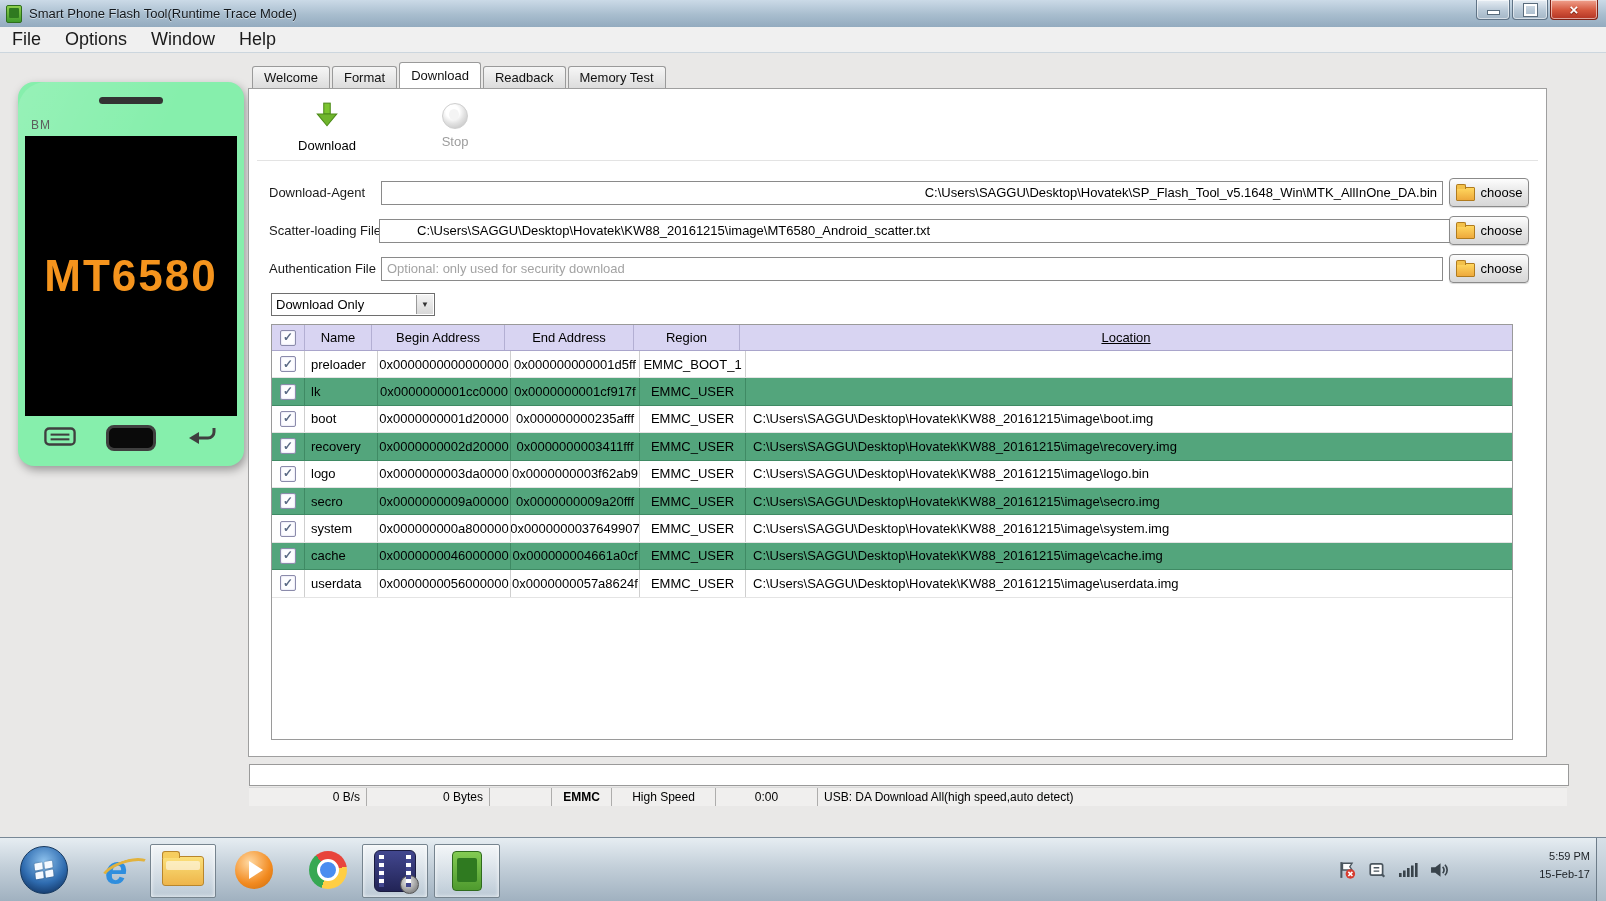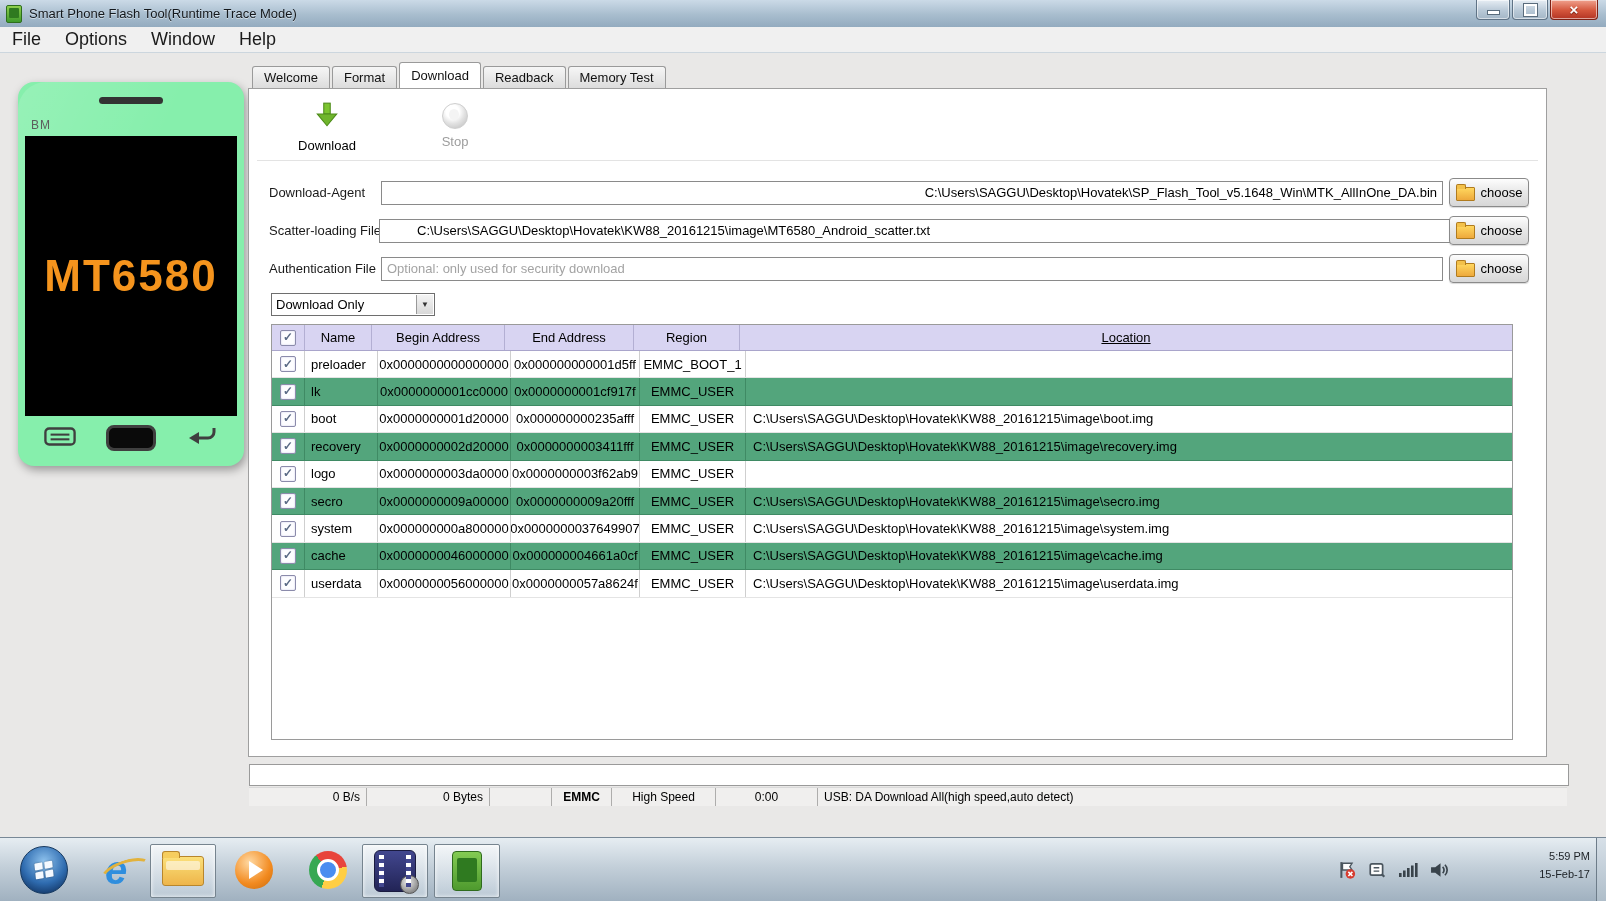--- a/index.html
+++ b/index.html
@@ -338,20 +338,21 @@
           <div class="trow">
             <div class="tc c-cb">
               <span class="cb">
                 <span class="tick">✓</span>
               </span>
             </div>
             <div class="tc c-name">logo</div>
             <div class="tc c-begin">0x0000000003da0000</div>
             <div class="tc c-end">0x0000000003f62ab9</div>
             <div class="tc c-region">EMMC_USER</div>
+            <div class="tc c-loc">C:\Users\SAGGU\Desktop\Hovatek\KW88_20161215\image\logo.bin</div>
           </div>
           <div class="trow green">
             <div class="tc c-cb">
               <span class="cb">
                 <span class="tick">✓</span>
               </span>
             </div>
             <div class="tc c-name">secro</div>
             <div class="tc c-begin">0x0000000009a00000</div>
             <div class="tc c-end">0x0000000009a20fff</div>

